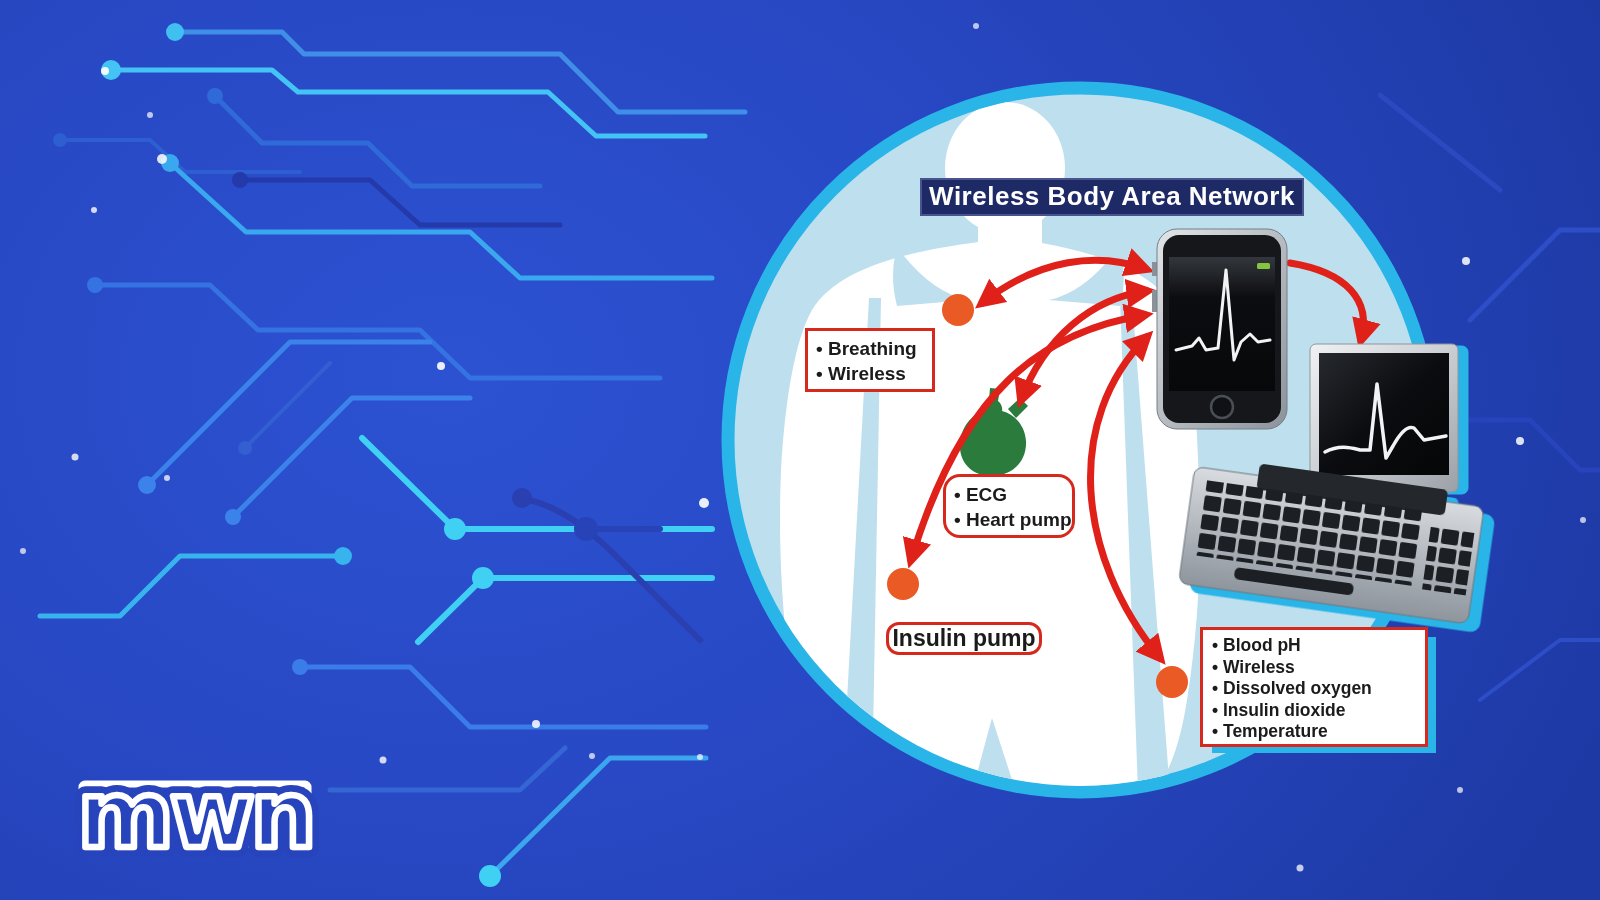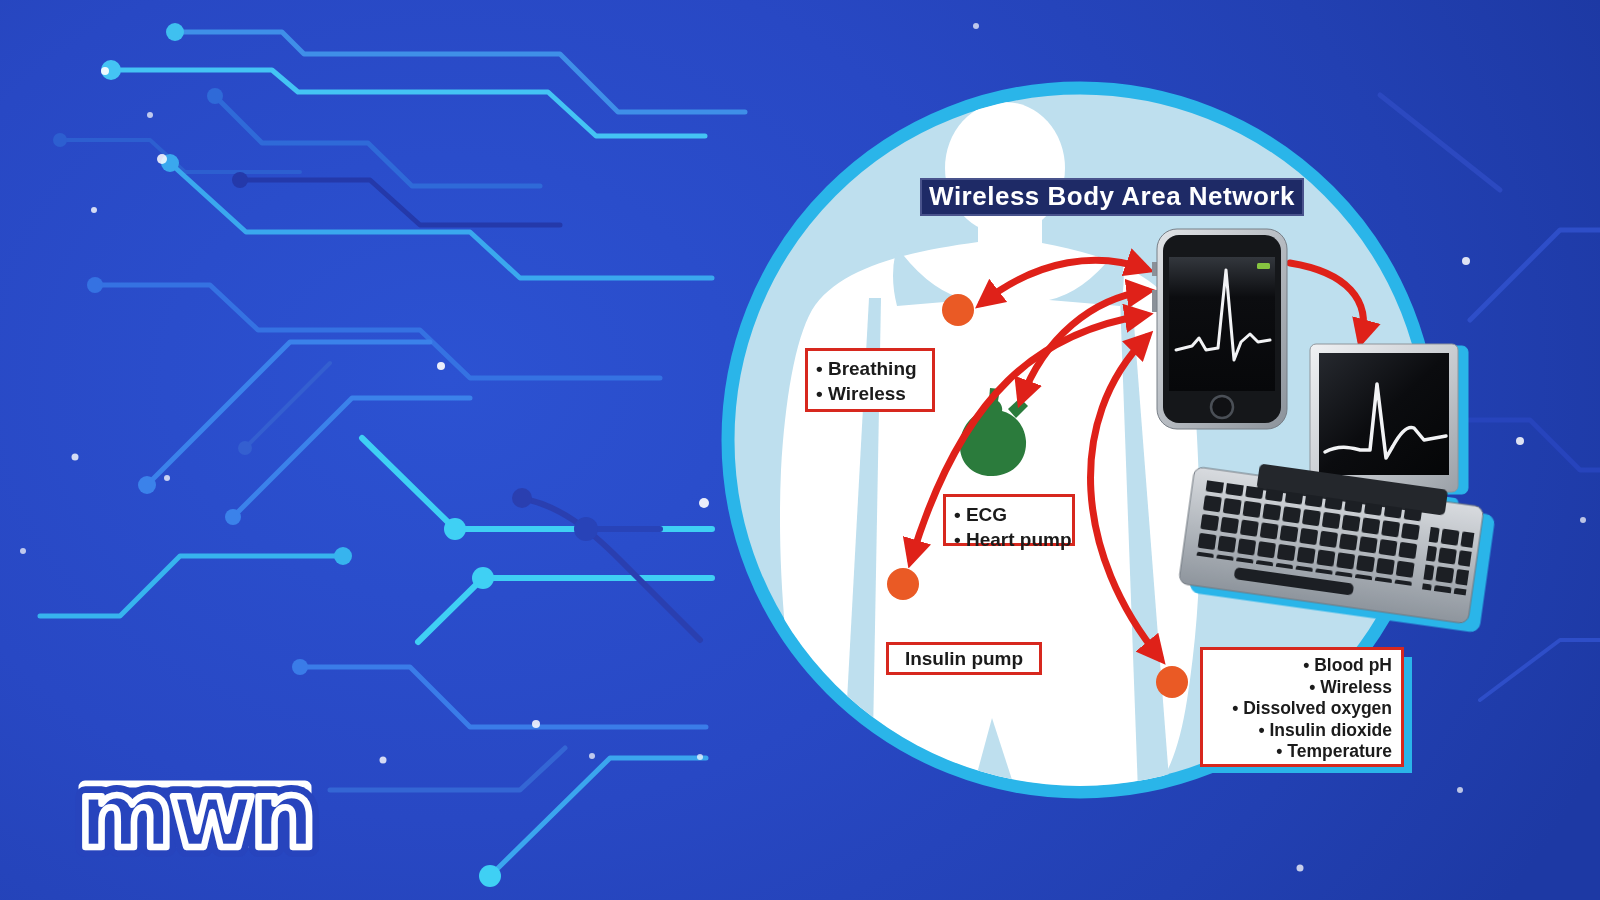--- a/index.html
+++ b/index.html
@@ -4,29 +4,29 @@
 <style>
   html,body{margin:0;padding:0;background:#16277c;}
   #stage{position:relative;width:1600px;height:900px;overflow:hidden;
          font-family:"Liberation Sans","DejaVu Sans",sans-serif;
          background:radial-gradient(1250px 980px at 28% 42%, #2c52d2 0%, #2848c4 45%, #2240b2 78%, #1d39a4 100%);}
   svg{position:absolute;left:0;top:0;}
   .banner{position:absolute;left:884px;top:178px;width:384px;height:38px;
           background:#1e2a66;border:2px solid #49538c;box-sizing:border-box;
           color:#ffffff;font-weight:bold;font-size:26px;line-height:33px;text-align:center;letter-spacing:.5px;margin-left:36px;}
   .lbox{position:absolute;background:#ffffff;border:3px solid #d7281e;box-sizing:border-box;
-        color:#1b1b1b;font-weight:bold;margin-top:20px;}
+        color:#1b1b1b;font-weight:bold;}
   .lbox .li{white-space:nowrap;}
   .lbox .li::before{content:"• ";}
   .lbox .plain::before{content:"";}
   #breathing-box{left:805px;top:328px;width:130px;height:64px;font-size:19px;line-height:25px;padding:5px 8px;}
-  #ecg-box{left:943px;top:474px;width:132px;height:52px;font-size:19px;line-height:25px;padding:5px 8px;}
-  #insulin-box{left:886px;top:622px;width:156px;height:33px;font-size:19px;line-height:27px;text-align:center;}
-  #vitals-box{left:1200px;top:627px;width:204px;height:120px;font-size:17.5px;line-height:21.5px;padding:5px 9px;
-              box-shadow:10px 8px 0 -2px #2ab5e9;text-align:right;}
+  #ecg-box{left:943px;top:474px;width:132px;height:64px;font-size:19px;line-height:25px;padding:5px 8px;border-radius:17px;}
+  #insulin-box{left:886px;top:622px;width:156px;height:33px;font-size:23px;line-height:27px;text-align:center;border-radius:13px;}
+  #vitals-box{left:1200px;top:627px;width:228px;height:120px;font-size:17.5px;line-height:21.5px;padding:5px 9px;
+              box-shadow:10px 8px 0 -2px #2ab5e9;}
   .monitor-group{filter:drop-shadow(10px 2px 0 #2ab5e9);}
   .kb-group{filter:drop-shadow(12px 7px 0 #2ab5e9);}
   #logo{position:absolute;left:72px;top:752px;width:250px;height:120px;}
 </style>
 </head>
 <body>
 
 <div id="stage">
 
   <svg width="1600" height="900" viewBox="0 0 1600 900">

